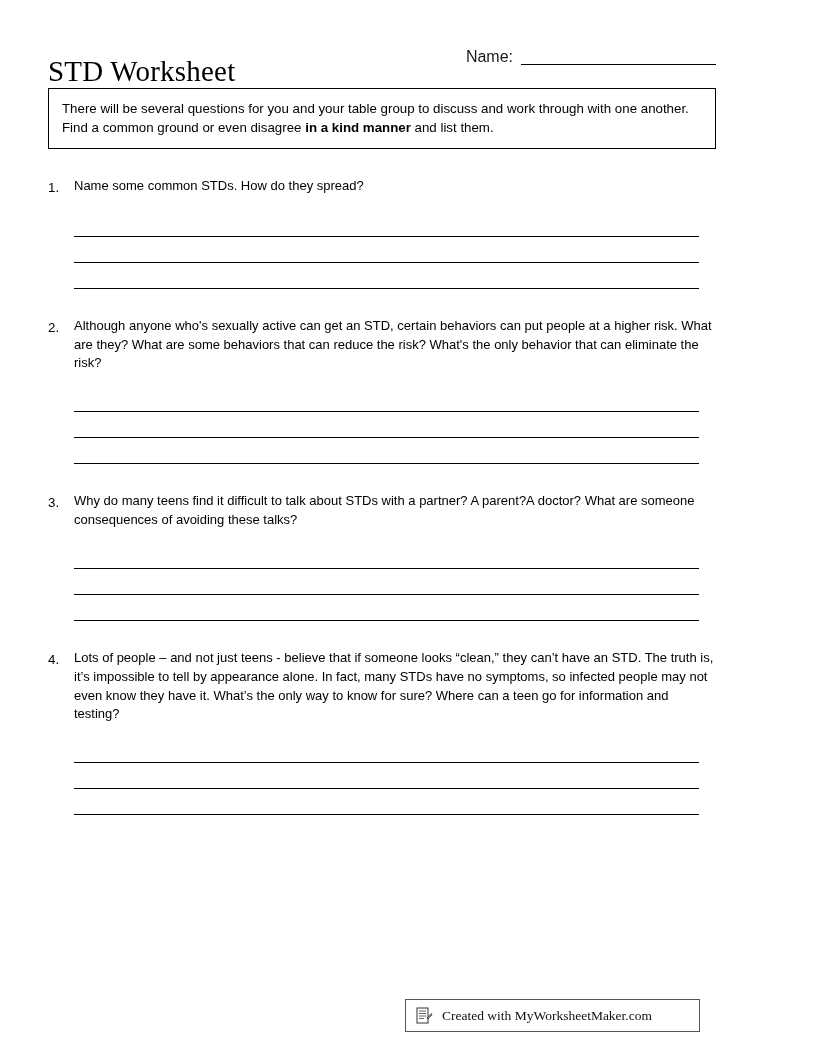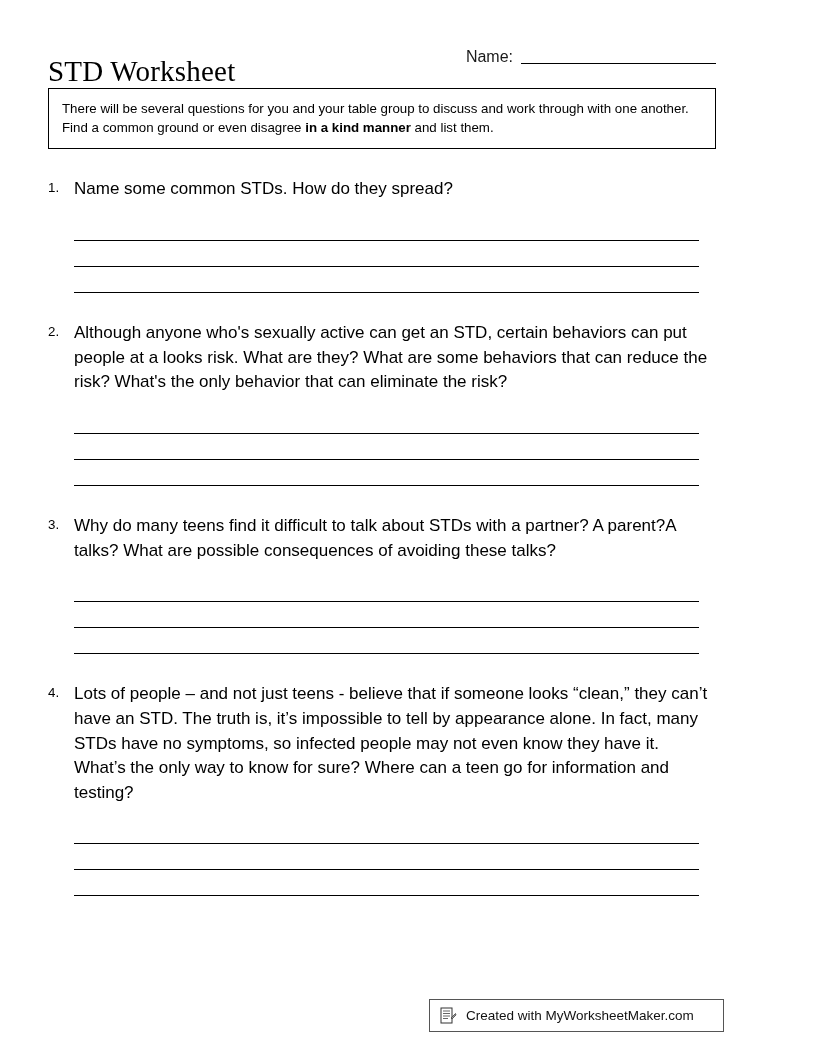--- a/index.html
+++ b/index.html
@@ -38,21 +38,21 @@
     margin: 0;
     padding-top: 8px;
     letter-spacing: 0.2px;
   }
   .name-date {
     width: 300px;
     margin-right: 0px;
   }
   .field-row {
     display: flex;
-    align-items: flex-start;
+    align-items: center;
     justify-content: flex-end;
     margin-bottom: 14px;
   }
   .field-label {
     font-size: 16px;
     color: #1a1a1a;
     margin-right: 8px;
     white-space: nowrap;
   }
   .field-line {
@@ -87,21 +87,21 @@
   }
   .q-num {
     width: 26px;
     flex: 0 0 26px;
     font-size: 13.3px;
     line-height: 1.45;
     padding-top: 1px;
   }
   .q-text {
     flex: 1 1 auto;
-    font-size: 17px;
+    font-size: 13px;
     line-height: 1.45;
     padding-right: 2px;
   }
   .answer-lines {
     margin-left: 26px;
     margin-right: 17px;
   }
   .answer-line {
     border-bottom: 1.6px solid #000;
     height: 25px;
@@ -112,22 +112,23 @@
   .q-block {
     margin-bottom: 28px;
   }
   .q-block .answer-lines {
     margin-top: 9px;
   }
 
   
   .footer {
     position: absolute;
-    right: 40px;
+    right: 64px;
     bottom: 24px;
+    font-family: Liberation Serif, serif;
   }
   .badge {
     border: 1px solid #555;
     background: #fff;
     display: flex;
     align-items: center;
     padding: 7px 13px 7px 10px;
     font-size: 13.5px;
     color: #111;
     min-width: 270px;
@@ -174,33 +175,33 @@
       <div class="answer-lines">
         <div class="answer-line"></div>
         <div class="answer-line"></div>
         <div class="answer-line"></div>
       </div>
     </div>
 
     <div class="q-block">
       <div class="question">
         <div class="q-num">2.</div>
-        <div class="q-text">Although anyone who's sexually active can get an STD, certain behaviors can put people at a looks risk. What are they? What are some behaviors that can reduce the risk? What's the only behavior that can eliminate the risk?</div>
+        <div class="q-text">Although anyone who's sexually active can get an STD, certain behaviors can put people at a higher risk. What are they? What are some behaviors that can reduce the risk? What's the only behavior that can eliminate the risk?</div>
       </div>
       <div class="answer-lines">
         <div class="answer-line"></div>
         <div class="answer-line"></div>
         <div class="answer-line"></div>
       </div>
     </div>
 
     <div class="q-block">
       <div class="question">
         <div class="q-num">3.</div>
-        <div class="q-text">Why do many teens find it difficult to talk about STDs with a partner? A parent?A talks? What are possible consequences of avoiding these talks?</div>
+        <div class="q-text">Why do many teens find it difficult to talk about STDs with a partner? A parent?A doctor? What are someone consequences of avoiding these talks?</div>
       </div>
       <div class="answer-lines">
         <div class="answer-line"></div>
         <div class="answer-line"></div>
         <div class="answer-line"></div>
       </div>
     </div>
 
     <div class="q-block">
       <div class="question">

